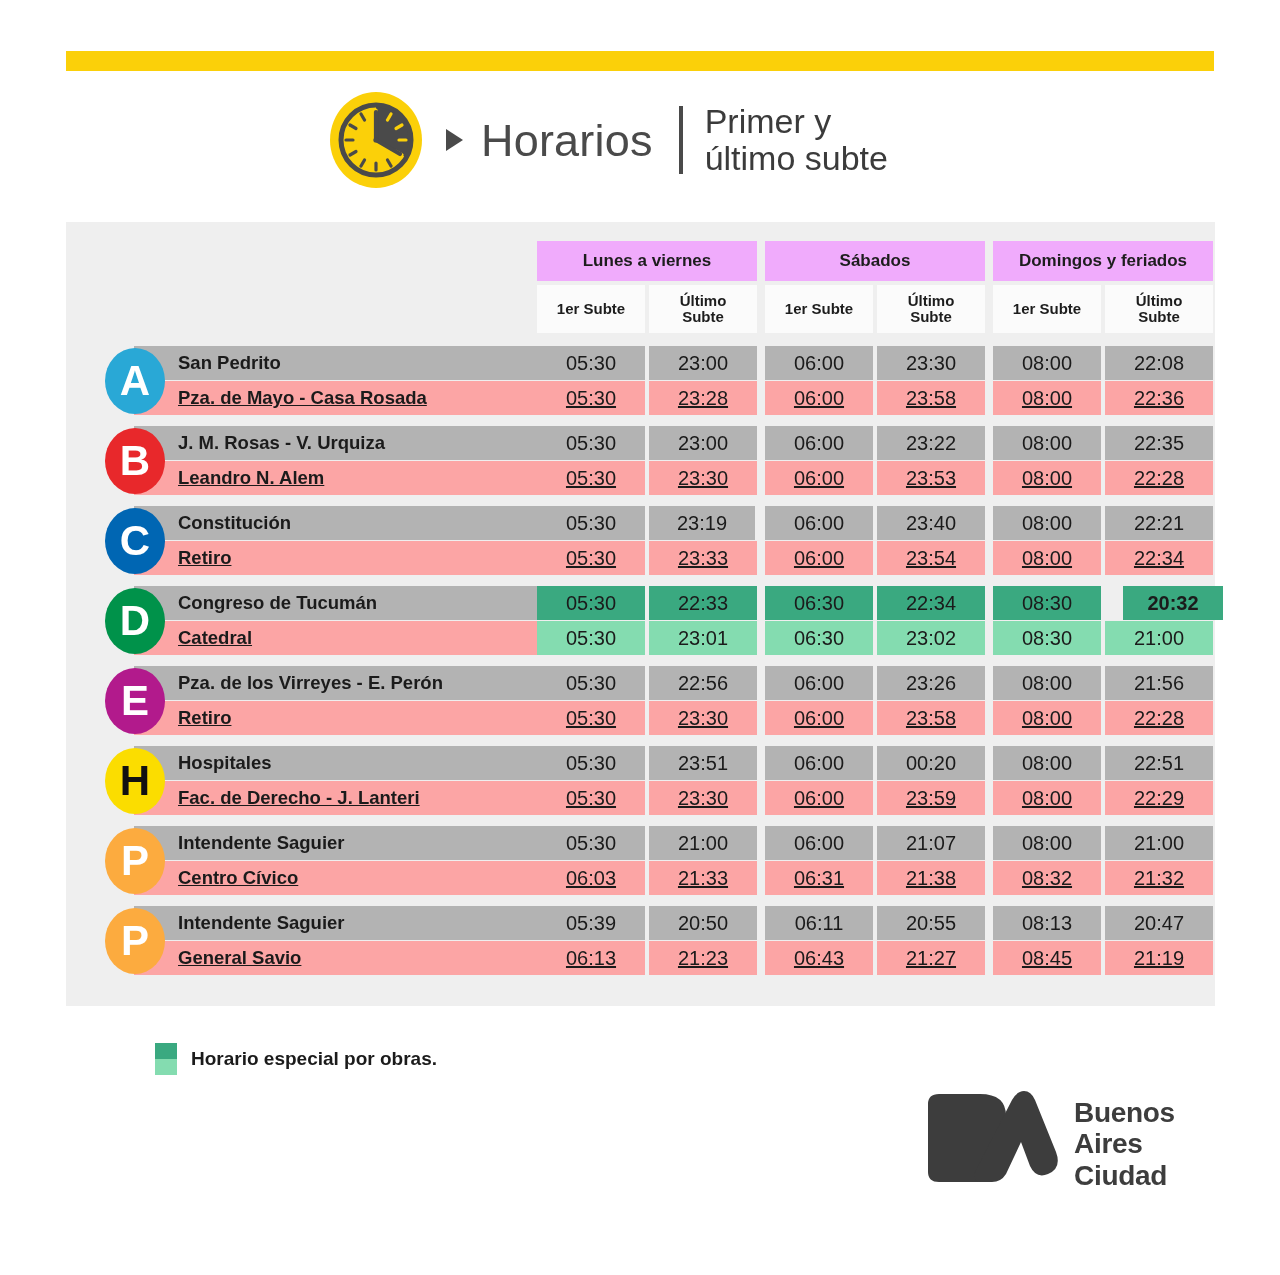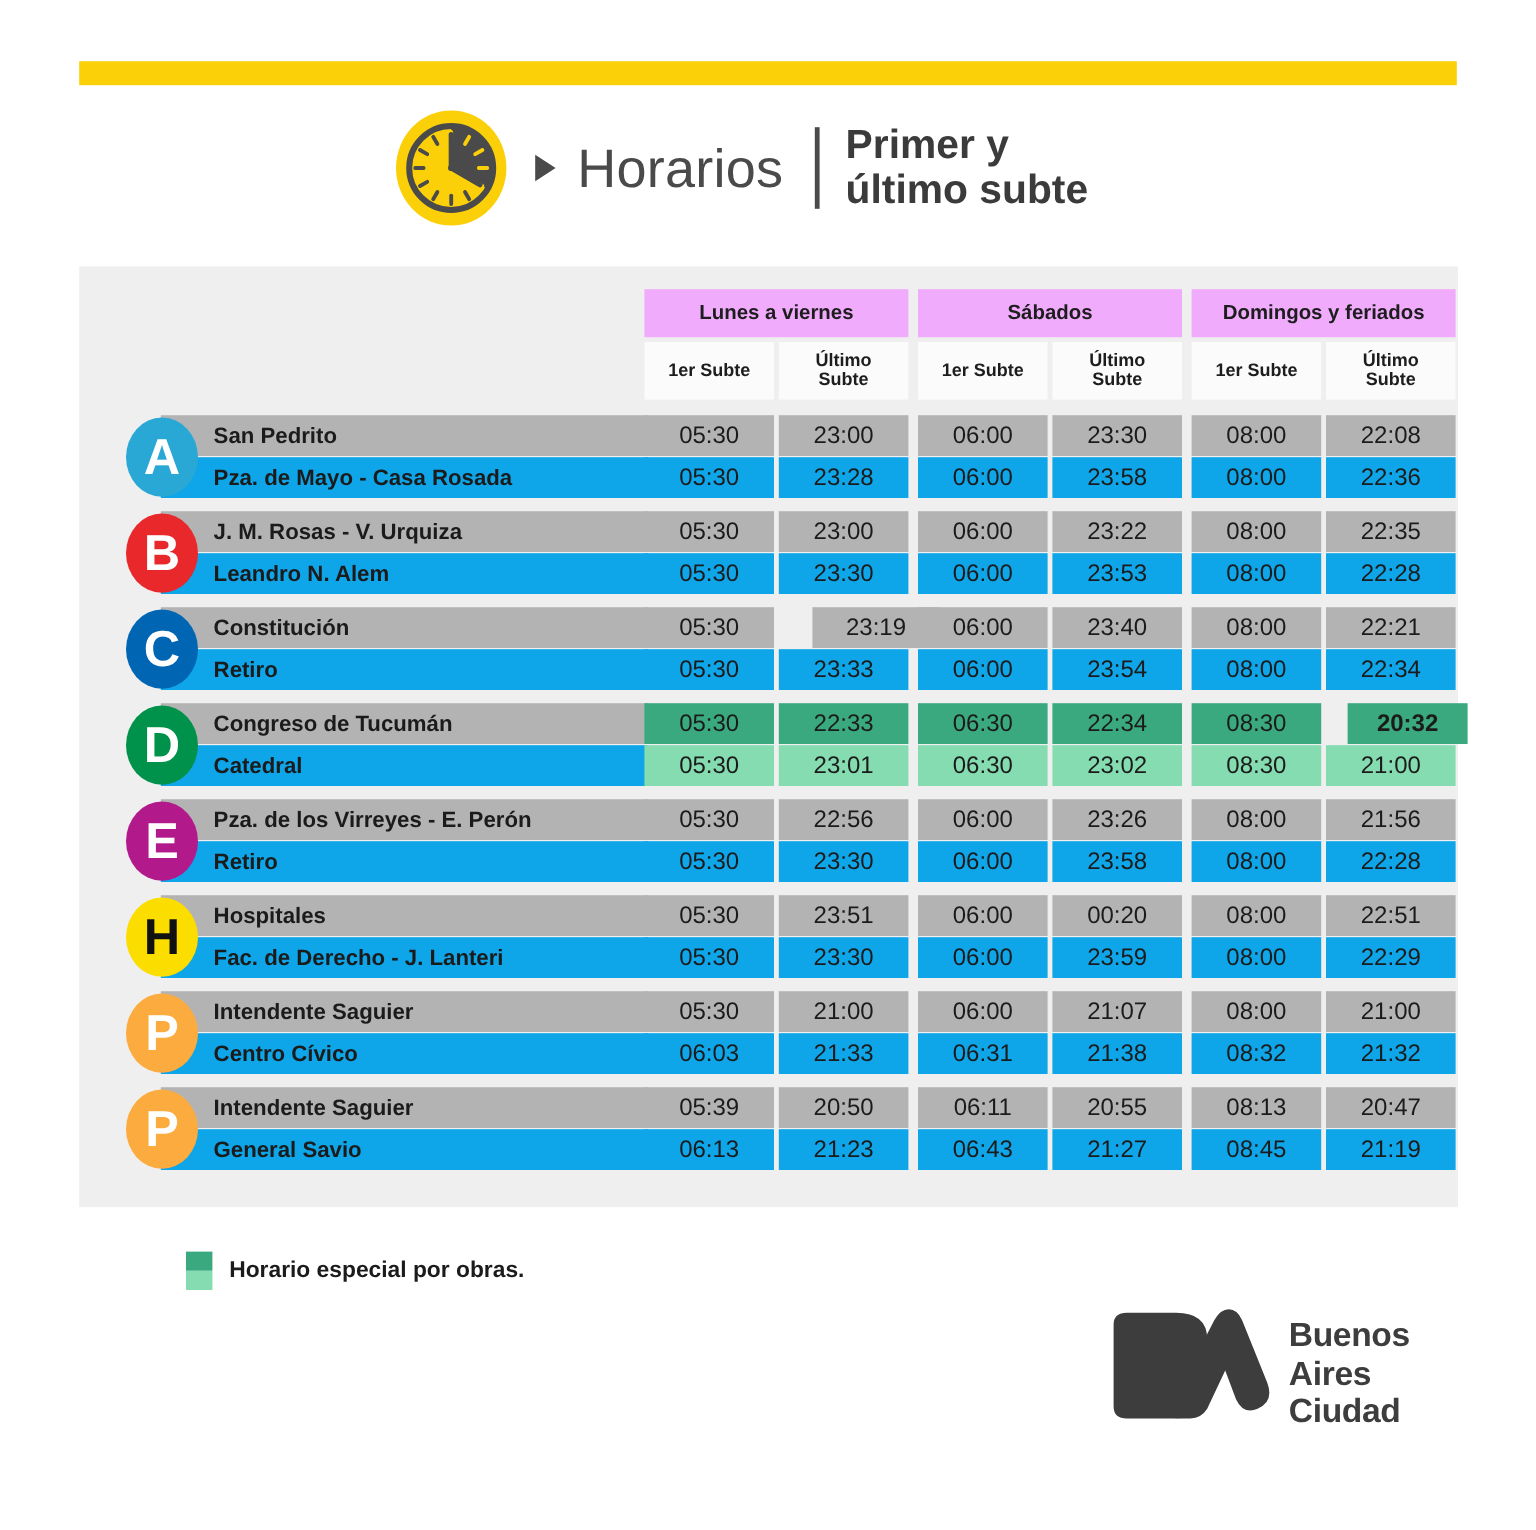--- a/index.html
+++ b/index.html
@@ -97,21 +97,21 @@
     width: 4px;
     height: 68px;
     background: #4a4a4a;
     margin-left: 26px;
     margin-right: 22px;
     flex: none;
   }
 
   .title-sub {
     font-size: 34px;
-    font-weight: 700;
+    font-weight: 400;
     color: #3b3b3b;
     line-height: 1.1;
     white-space: nowrap;
   }
 
   
   .panel {
     position: absolute;
     left: 66px;
     top: 222px;
@@ -231,21 +231,21 @@
     display: flex;
     align-items: center;
     justify-content: center;
     font-size: 20px;
     font-weight: 400;
     color: #1b1b1b;
   }
 
   
   .shade-dark  { background: #b3b3b3; }
-  .shade-light { background: #0ea5e9; }
+  .shade-light { background: #fca5a5; text-decoration: underline; }
   .shade-green-dark  { background: #3aa980; }
   .shade-green-light { background: #84dcb0; }
 
   
   .legend {
     position: absolute;
     left: 155px;
     top: 1043px;
     display: flex;
     align-items: center;
@@ -409,21 +409,21 @@
               <div class="cell shade-light" style="left: 811px; width: 108px;">23:53</div>
               <div class="cell shade-light" style="left: 927px; width: 108px;">08:00</div>
               <div class="cell shade-light" style="left: 1039px; width: 108px;">22:28</div>
             </div>
           </div>
           <div class="line-block">
             <div class="badge" style="background: rgb(0, 102, 179); color: rgb(255, 255, 255);">C</div>
             <div class="row row-top">
               <div class="station shade-dark">Constitución</div>
               <div class="cell shade-dark" style="left: 471px; width: 108px;">05:30</div>
-              <div class="cell shade-dark" style="left: 583px; width: 106px; margin-left: 28px;">23:19</div>
+              <div class="cell shade-dark" style="left: 583px; width: 106px;">23:19</div>
               <div class="cell shade-dark" style="left: 699px; width: 108px;">06:00</div>
               <div class="cell shade-dark" style="left: 811px; width: 108px;">23:40</div>
               <div class="cell shade-dark" style="left: 927px; width: 108px;">08:00</div>
               <div class="cell shade-dark" style="left: 1039px; width: 108px;">22:21</div>
             </div>
             <div class="row row-bottom">
               <div class="station shade-light">Retiro</div>
               <div class="cell shade-light" style="left: 471px; width: 108px;">05:30</div>
               <div class="cell shade-light" style="left: 583px; width: 108px;">23:33</div>
               <div class="cell shade-light" style="left: 699px; width: 108px;">06:00</div>

